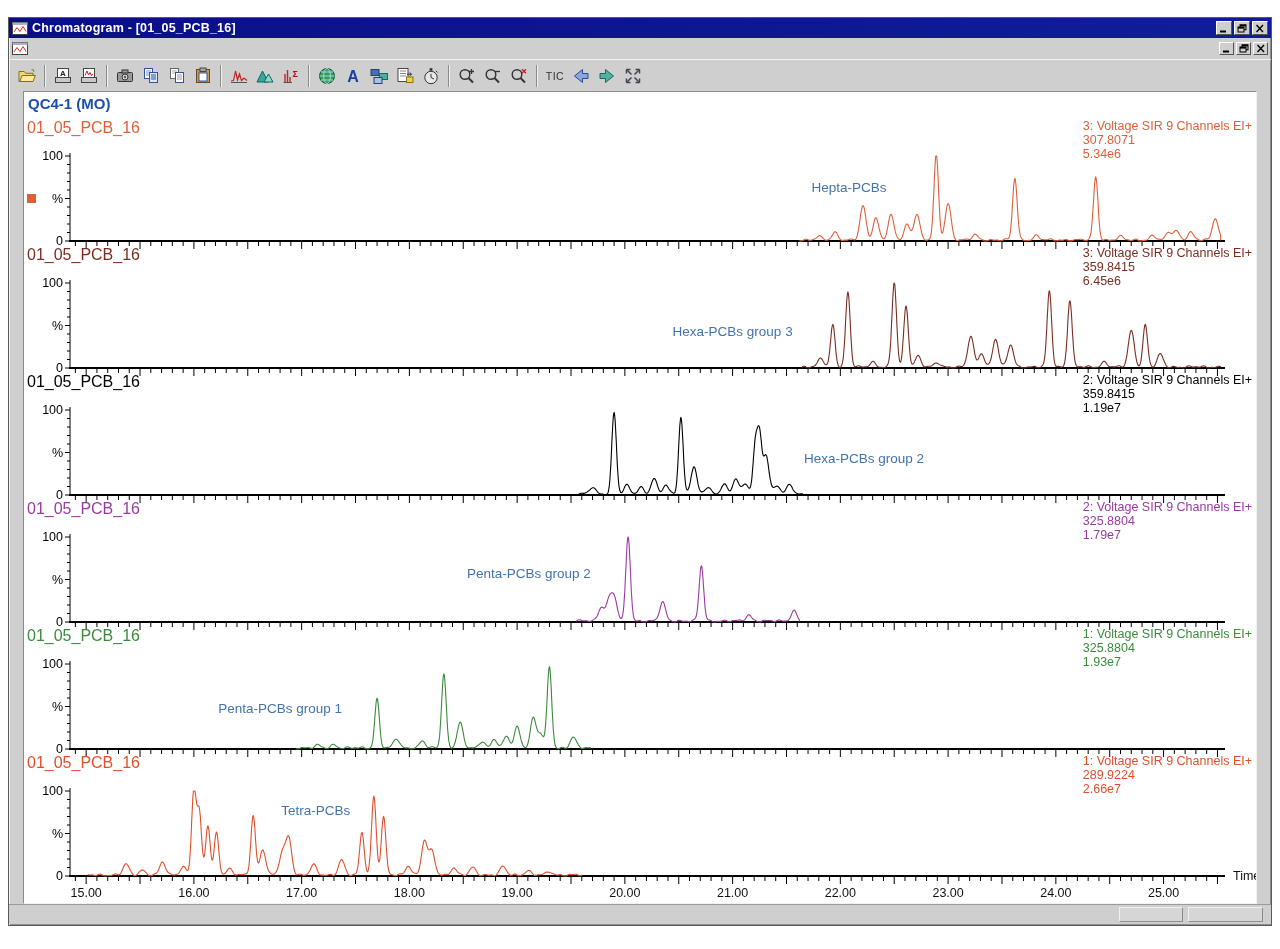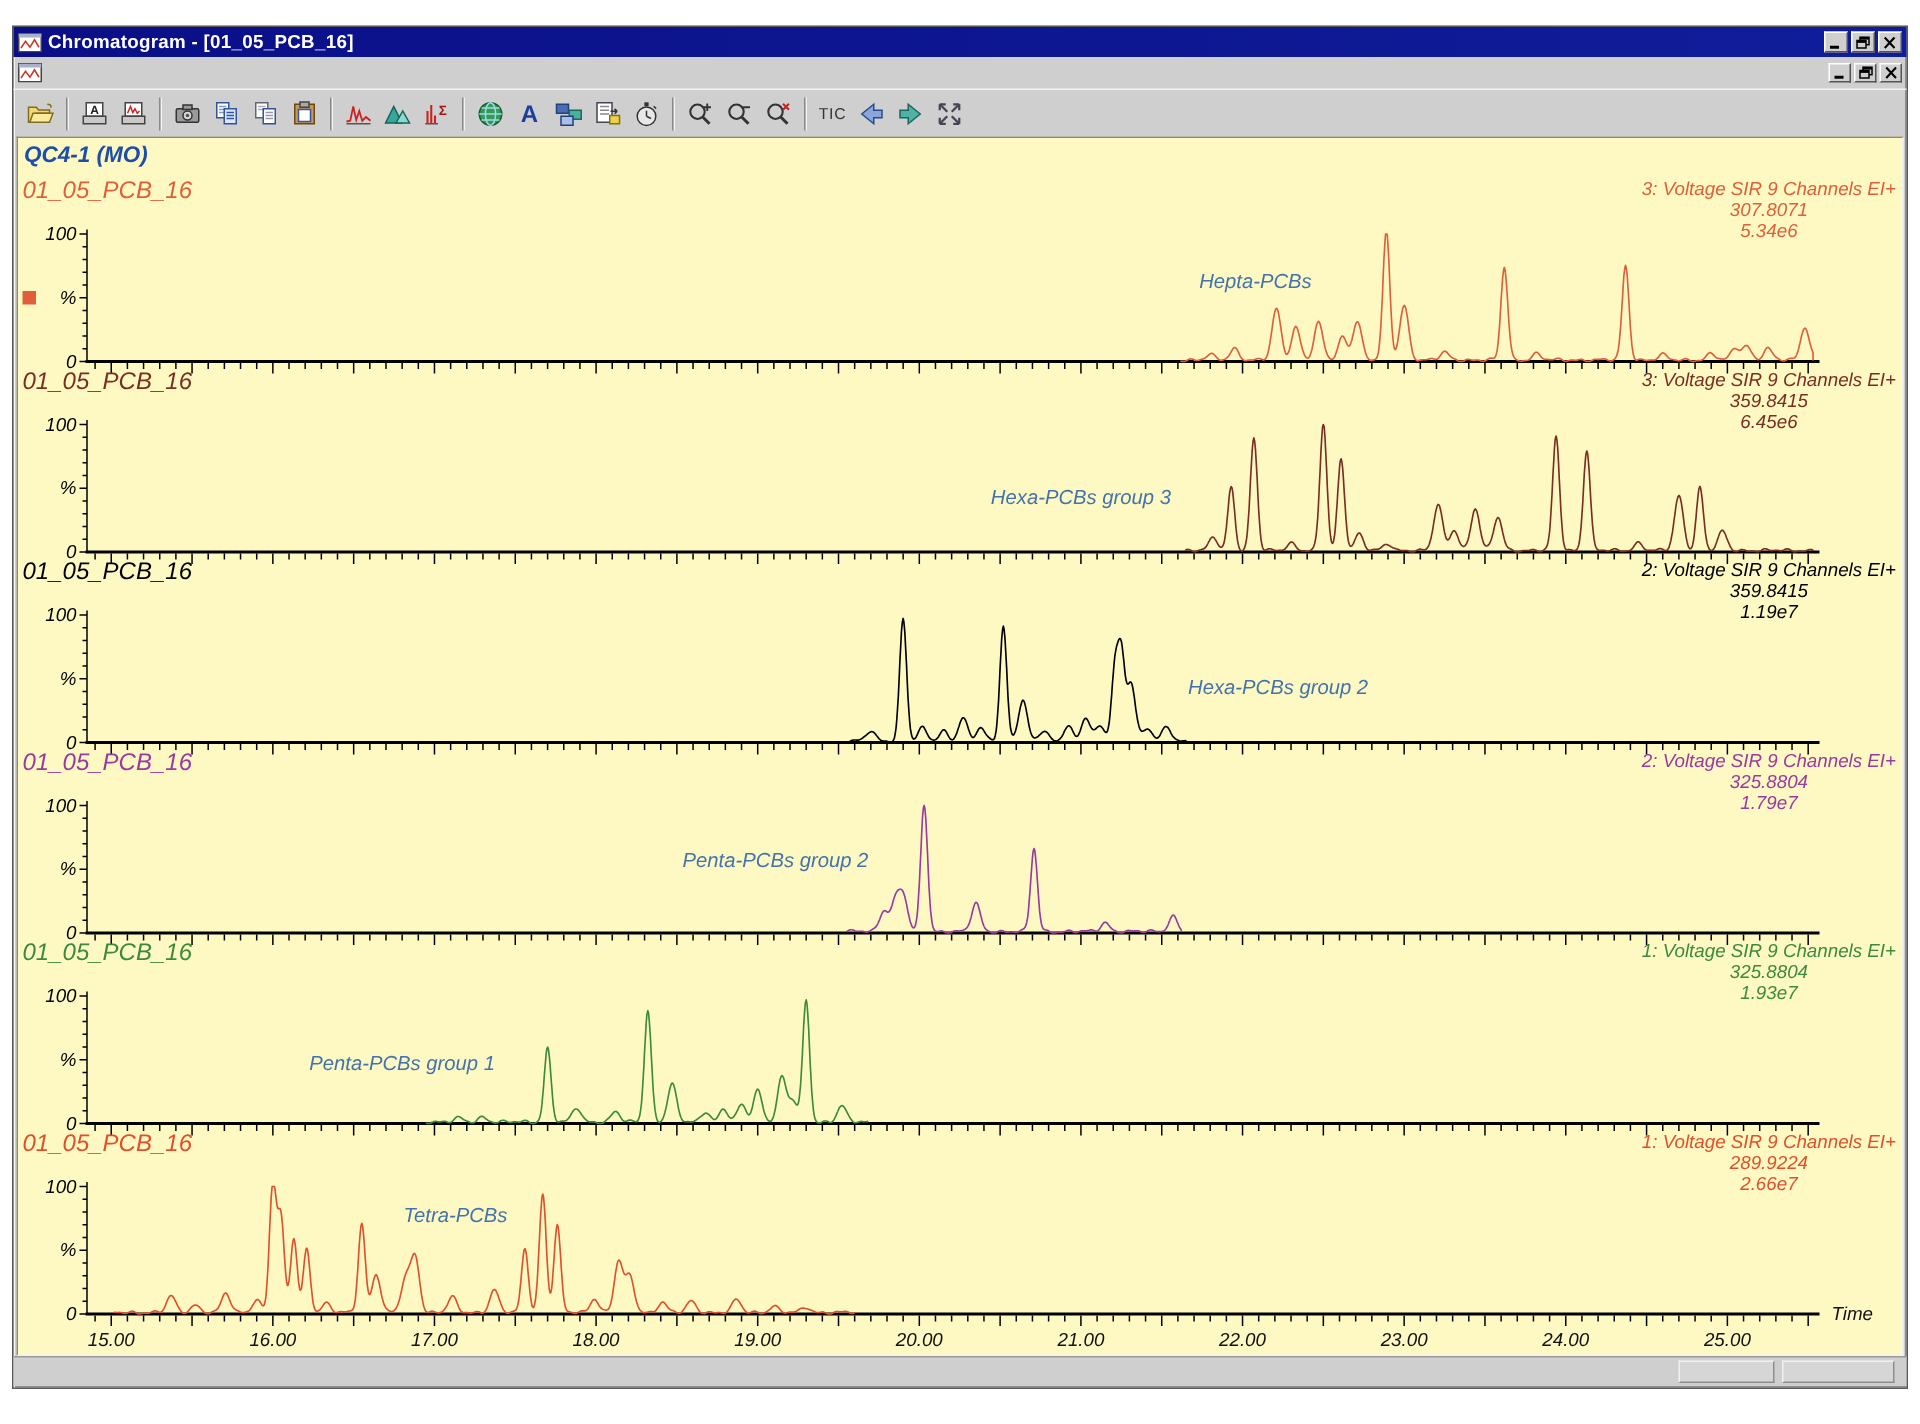--- a/index.html
+++ b/index.html
@@ -22,26 +22,26 @@
   .menu-item u { text-decoration:underline; }
   .menubar .win-btns .wbtn { height:13px; width:15px; }
 
   
   .toolbar { height:32px; display:flex; align-items:center; padding:0 5px; border-top:1px solid #f2f2f2; flex:0 0 auto; }
   .tbtn { width:26px; height:26px; display:flex; align-items:center; justify-content:center; background:transparent; border:1px solid transparent; }
   .tsep { width:0; height:22px; margin:0 4px; border-left:1px solid #8a8a8a; border-right:1px solid #f2f2f2; }
   .tic-text { font-size:10.5px; color:#333; letter-spacing:.5px; }
 
   
-  .content { position:relative; margin:0 2px; flex:1 1 auto; background:#fef9c3;
-    border:1px solid; border-color:#8a8a8a #f2f2f2 #f2f2f2 #8a8a8a; overflow:hidden;font-style:italic; }
+  .content { position:relative; margin:0 14px; flex:1 1 auto; background:#ffffff;
+    border:1px solid; border-color:#8a8a8a #f2f2f2 #f2f2f2 #8a8a8a; overflow:hidden; }
   #plot-svg { position:absolute; left:0; top:0; }
   .page-title { position:absolute; left:4px; top:3px; font-size:15px; font-weight:bold; color:#1d4fa8; }
   .ds-label { position:absolute; left:3px; font-size:16px; white-space:nowrap; }
-  .panel-info { position:absolute; right:4px; text-align:center; font-size:12.5px; line-height:14px; white-space:nowrap; }
+  .panel-info { position:absolute; right:4px; text-align:left; font-size:12.5px; line-height:14px; white-space:nowrap; }
   svg text { font-family:"Liberation Sans",sans-serif; }
 
   
   .statusbar { height:20px; flex:0 0 auto; position:relative; background:#cfcfcf; border-top:1px solid #9a9a9a; margin-bottom:1px; }
   .seg { position:absolute; top:2px; height:15px; background:#d6d6d6; border:1px solid; border-color:#f0f0f0 #8d8d8d #8d8d8d #f0f0f0; }
   .seg1 { right:88px; width:64px; }
   .seg2 { right:8px;  width:75px; }
 </style>
 </head>
 <body>

